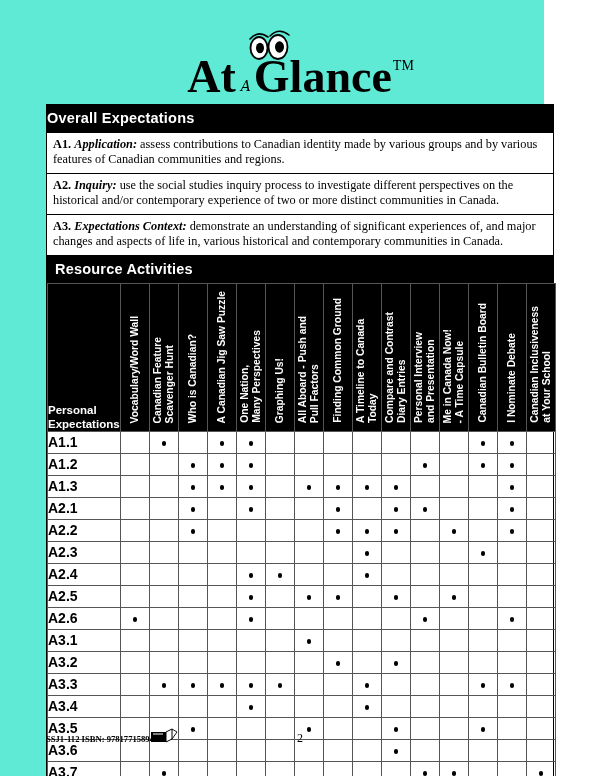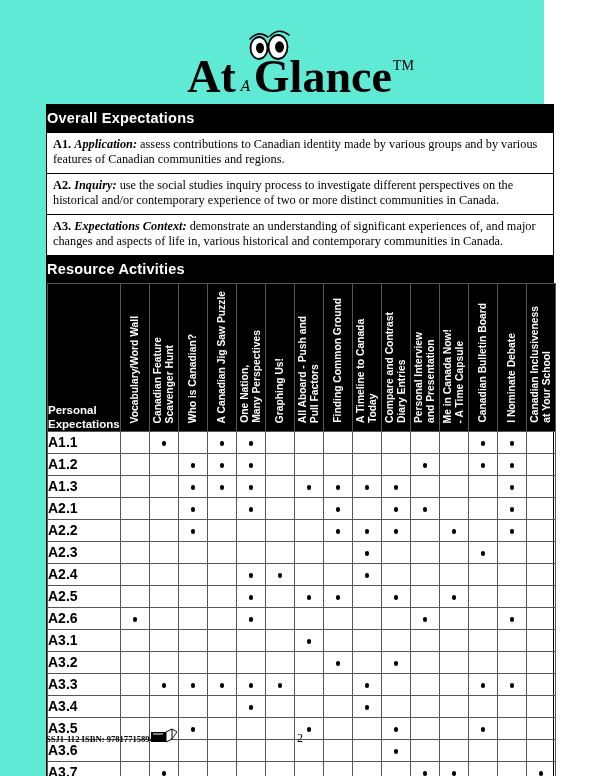--- a/index.html
+++ b/index.html
@@ -210,21 +210,21 @@
     <div class="exp-row">
       <b>A2.</b>
       <i>Inquiry:</i><span> use the social studies inquiry process to investigate different perspectives on the historical and/or contemporary experience of two or more distinct communities in Canada.</span>
     </div>
 
     <div class="exp-row">
       <b>A3.</b>
       <i>Expectations Context:</i><span> demonstrate an understanding of significant experiences of, and major changes and aspects of life in, various historical and contemporary communities in Canada.</span>
     </div>
 
-    <div class="band" style="border-top:1.2px solid #000;">Resource Activities</div>
+    <div class="band" style="border-top:1.2px solid #000;padding-left:8px;">Resource Activities</div>
 
     <table class="matrix">
       <thead>
         <tr>
           <th class="corner">Personal
 Expectations</th>
         <th class="vert"><span class="vtext">Vocabulary/Word Wall</span></th>
             <th class="vert"><span class="vtext">Canadian Feature
 Scavenger Hunt</span></th>
             <th class="vert"><span class="vtext">Who is Canadian?</span></th>

